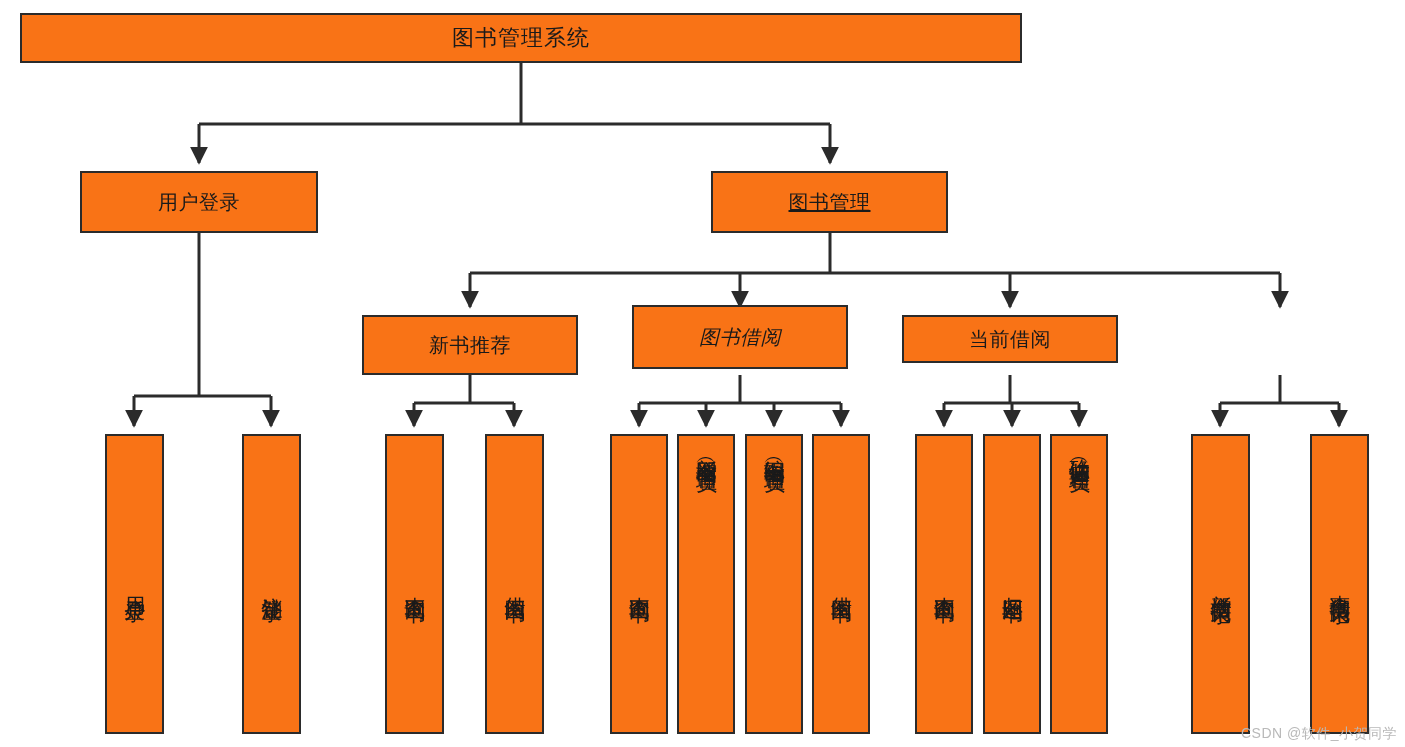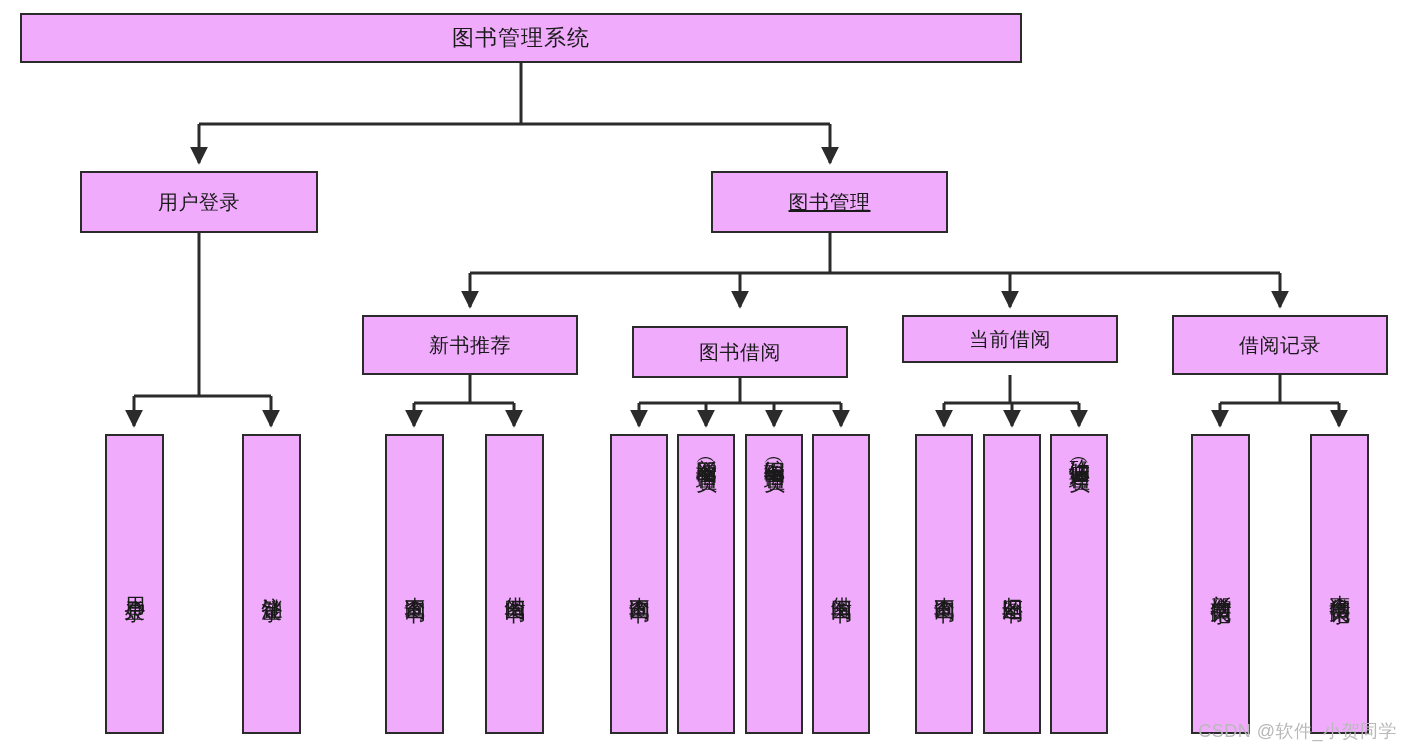--- a/index.html
+++ b/index.html
@@ -22,21 +22,21 @@
     left: 0;
     top: 0;
     width: 1405px;
     height: 747px;
     pointer-events: none;
   }
   .node {
     position: absolute;
     box-sizing: border-box;
     border: 2px solid #2b2b2b;
-    background: #f0abfc;
+    background: #f97316;
     display: flex;
     align-items: center;
     justify-content: center;
     color: #1a1a1a;
   }
   .node-label {
     display: block;
     text-align: center;
     line-height: 1.12;
     letter-spacing: 0.5px;
@@ -67,21 +67,21 @@
     white-space: nowrap;
   }
   .node.leaf.centered {
     align-items: center;
     padding-top: 0;
   }
   #watermark {
     position: absolute;
     right: 8px;
     bottom: 4px;
-    font-size: 18px;
+    font-size: 14px;
     color: #b9b9b9;
     letter-spacing: 0.5px;
     white-space: nowrap;
   }
 </style>
 </head>
 <body>
 
 <div id="diagram-root">
 
@@ -142,29 +142,26 @@
   <div class="node branch" style="left:80px; top:171px; width:238px; height:62px;">
     <span class="node-label">用户登录</span>
   </div>
   <div class="node branch" style="left:711px; top:171px; width:237px; height:62px;text-decoration:underline;">
     <span class="node-label">图书管理</span>
   </div>
 
   <div class="node branch" style="left:362px; top:315px; width:216px; height:60px;">
     <span class="node-label">新书推荐</span>
   </div>
-  <div class="node branch" style="left:632px; top:326px; width:216px; height:52px;">
+  <div class="node branch" style="left:632px; top:305px; width:216px; height:64px;font-style:italic;">
     <span class="node-label">图书借阅</span>
   </div>
   <div class="node branch" style="left:902px; top:315px; width:216px; height:48px;">
     <span class="node-label">当前借阅</span>
   </div>
-  <div class="node branch" style="left:1172px; top:315px; width:216px; height:60px;">
-    <span class="node-label">借阅记录</span>
-  </div>
 
   <div class="node leaf centered" style="left:105px; top:434px; width:59px; height:300px;">
     <span class="node-label">用户登录</span>
   </div>
   <div class="node leaf centered" style="left:242px; top:434px; width:59px; height:300px;">
     <span class="node-label">注销登录</span>
   </div>
 
   <div class="node leaf centered" style="left:385px; top:434px; width:59px; height:300px;">
     <span class="node-label">查询图书</span>

